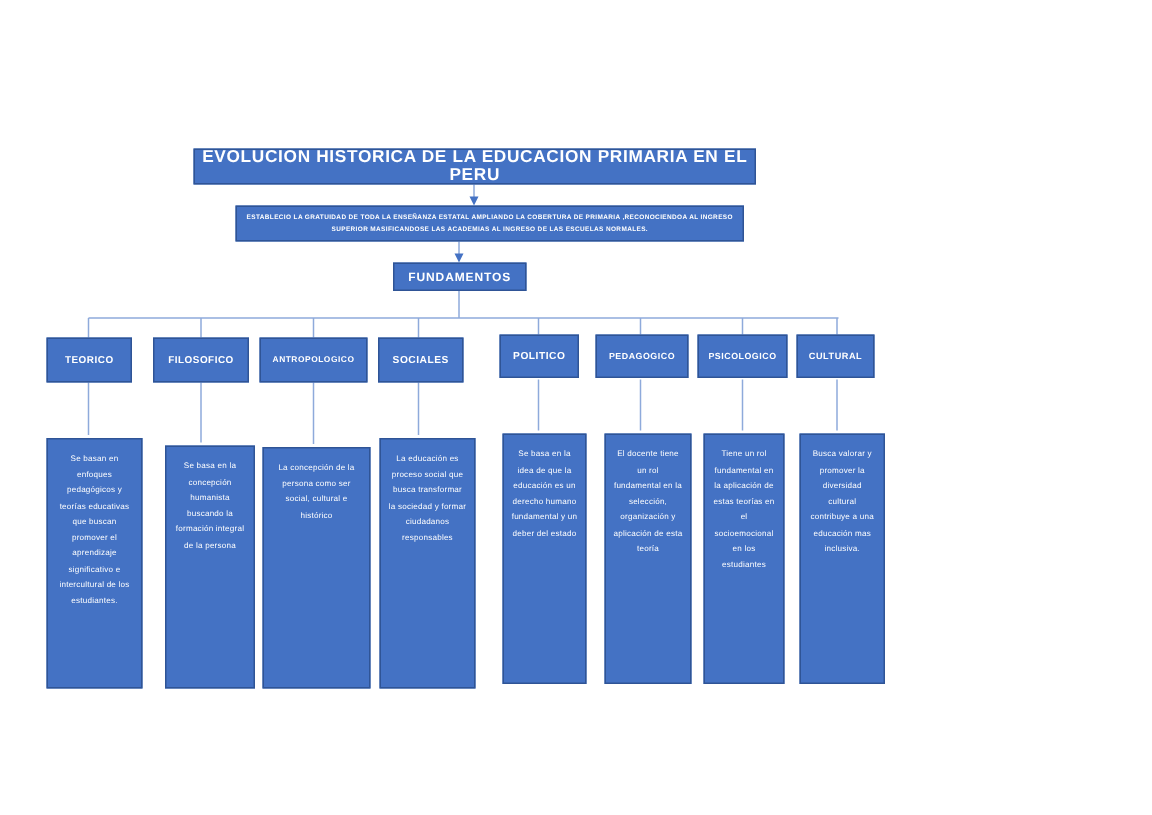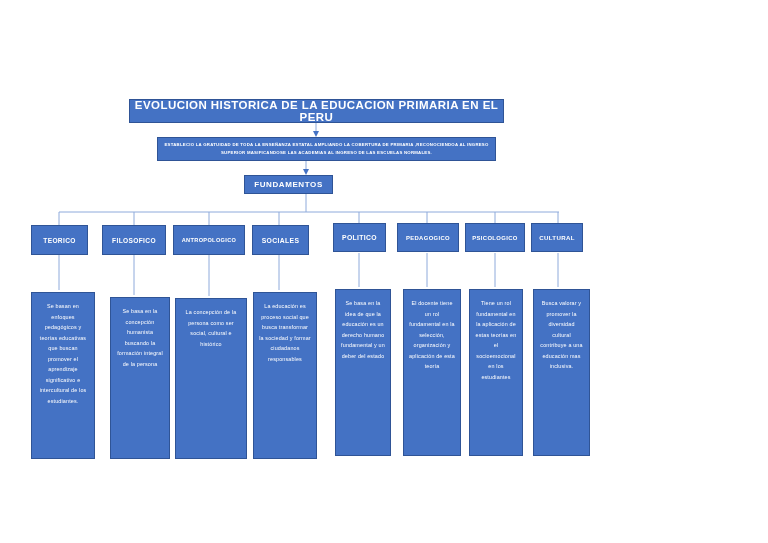--- a/index.html
+++ b/index.html
@@ -60,21 +60,21 @@
     width: 339px;
     height: 24px;
     font-size: 4.3px;
     font-weight: bold;
     line-height: 1.85;
     letter-spacing: 0.25px;
     padding: 0 4px;
   }
   
   #fundamentos-box {
-    left: 244px;
+    left: 262px;
     top: 175px;
     width: 89px;
     height: 19px;
     font-size: 8px;
     font-weight: bold;
     letter-spacing: 0.6px;
   }
   
   .cat {
     font-weight: bold;

